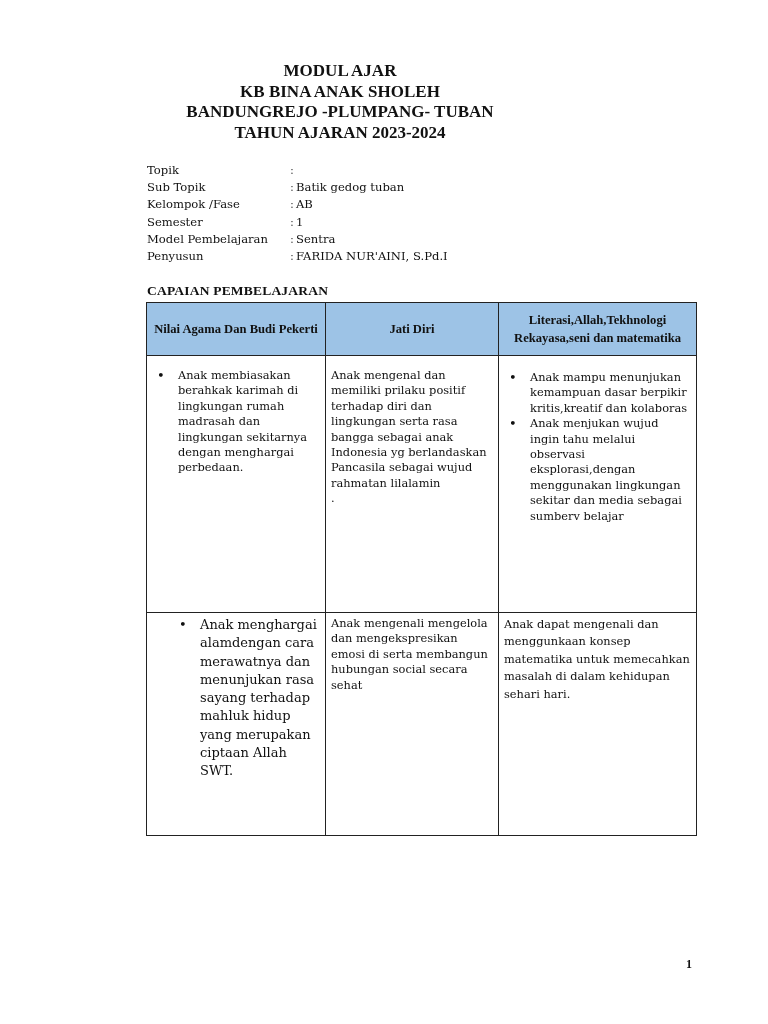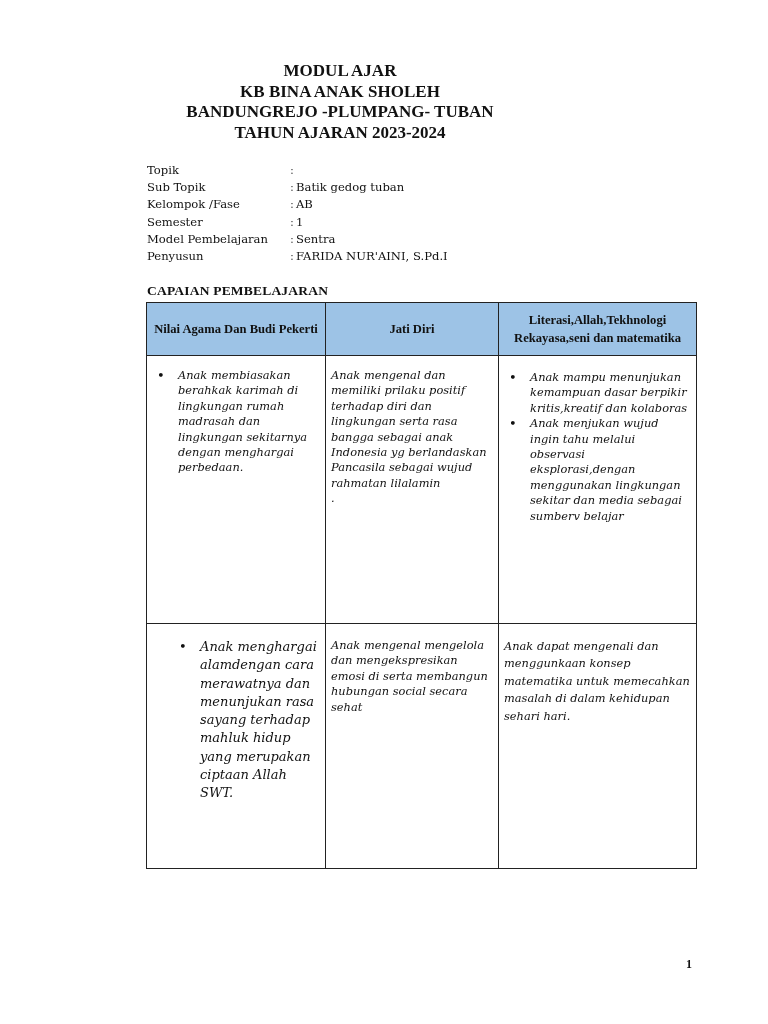--- a/index.html
+++ b/index.html
@@ -7,21 +7,21 @@
   .title { position:absolute; left:0; width:680px; top:61px; text-align:center; font-family:"Liberation Serif", serif; font-weight:bold; font-size:17px; line-height:20.5px; }
   .meta { position:absolute; left:147px; top:162px; font-family:"DejaVu Serif", serif; font-size:11.6px; line-height:17.2px; }
   .meta-row { display:flex; }
   .meta-label { width:143px; white-space:nowrap; }
   .meta-sep { width:6px; color:#555; }
   .meta-value { white-space:nowrap; }
   .section-heading { position:absolute; left:147px; top:283px; font-family:"Liberation Serif", serif; font-weight:bold; font-size:13.5px; letter-spacing:0.2px; }
   table.cp { position:absolute; left:146px; top:302px; width:550px; border-collapse:collapse; table-layout:fixed; font-family:"DejaVu Serif", serif; font-size:11.4px; line-height:15.4px; }
   table.cp th, table.cp td { border:1.5px solid #222; vertical-align:top; }
   table.cp th { background:#9dc3e6; font-family:"Liberation Serif", serif; font-weight:bold; font-size:12.6px; line-height:18px; text-align:center; vertical-align:middle; height:50px; padding:1px 4px; }
-  table.cp td { padding:14px 5px;font-style:italic; }
+  table.cp td { padding:3px 5px; }
   .row1 td { height:239px; }
   .row2 td { height:216px; }
   ul.b { margin:0; padding:0; list-style:none; }
   ul.b li { position:relative; padding-left:26px; }
   ul.b li::before { content:"•"; position:absolute; left:5px; top:0; font-size:13px; }
   .c1r1 { padding-top:12px !important; }
   .c1r1 ul.b li { padding-left:26px; }
   .c1r2 ul.b li { padding-left:48px; line-height:18.3px; font-size:13px; }
   .c1r2 ul.b li::before { left:27px; }
   .c3r1 { padding-top:14px !important; }
@@ -105,21 +105,21 @@
         </ul>
       </td>
     </tr>
     <tr class="row2">
       <td class="c1r2">
         <ul class="b">
           <li>Anak menghargai alamdengan cara merawatnya dan menunjukan rasa sayang terhadap mahluk hidup yang merupakan ciptaan Allah SWT.</li>
         </ul>
       </td>
       <td>
-        <div>Anak mengenal mengelola dan mengekspresikan emosi di serta membangun hubungan social secara sehat</div>
+        <div>Anak mengenali mengelola dan mengekspresikan emosi di serta membangun hubungan social secara sehat</div>
       </td>
       <td class="c3r2">
         <div>Anak dapat mengenali dan menggunkaan konsep matematika untuk memecahkan masalah di dalam kehidupan sehari hari.</div>
       </td>
     </tr>
   </tbody>
 </table>
 
 <div class="page-number">1</div>
 

